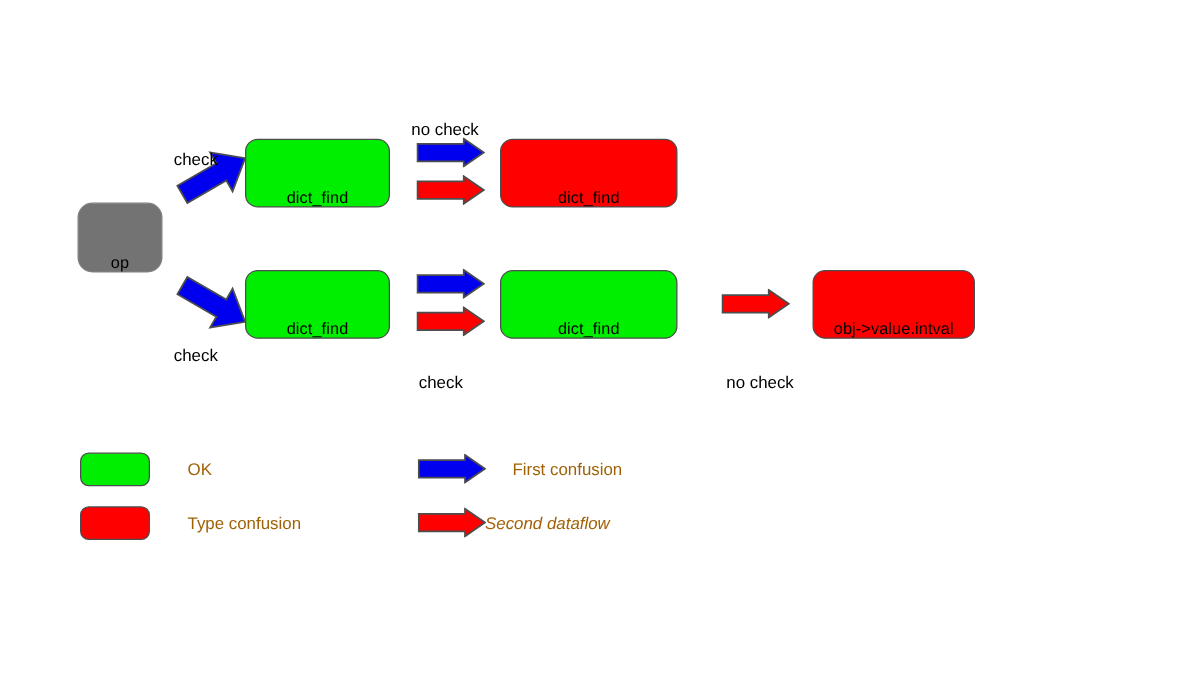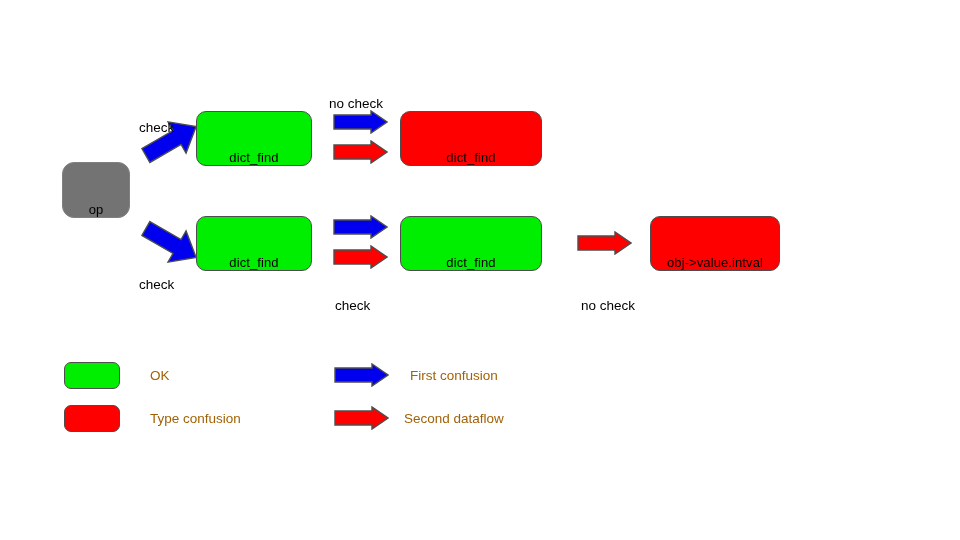--- a/index.html
+++ b/index.html
@@ -172,15 +172,15 @@
       <polygon points="1,5 38,5 38,1 54,12 38,23 38,19 1,19" fill="#0000ee" stroke="#4d4d4d" stroke-width="1.4" stroke-linejoin="miter"></polygon>
     </svg>
   </div>
   <div class="legend-text" style="left:410px; top:369px;">First confusion</div>
 
   <div class="arrow" style="left:334px; top:406px;">
     <svg width="55" height="24" viewBox="0 0 55 24">
       <polygon points="1,5 38,5 38,1 54,12 38,23 38,19 1,19" fill="#fe0000" stroke="#4d4d4d" stroke-width="1.4" stroke-linejoin="miter"></polygon>
     </svg>
   </div>
-  <div class="legend-text" style="left:404px; top:412px;">Second dataflow</div>
+  <div class="legend-text" style="left:388px; top:412px;font-style:italic;">Second dataflow</div>
 
 </div>
 
 </body></html>

